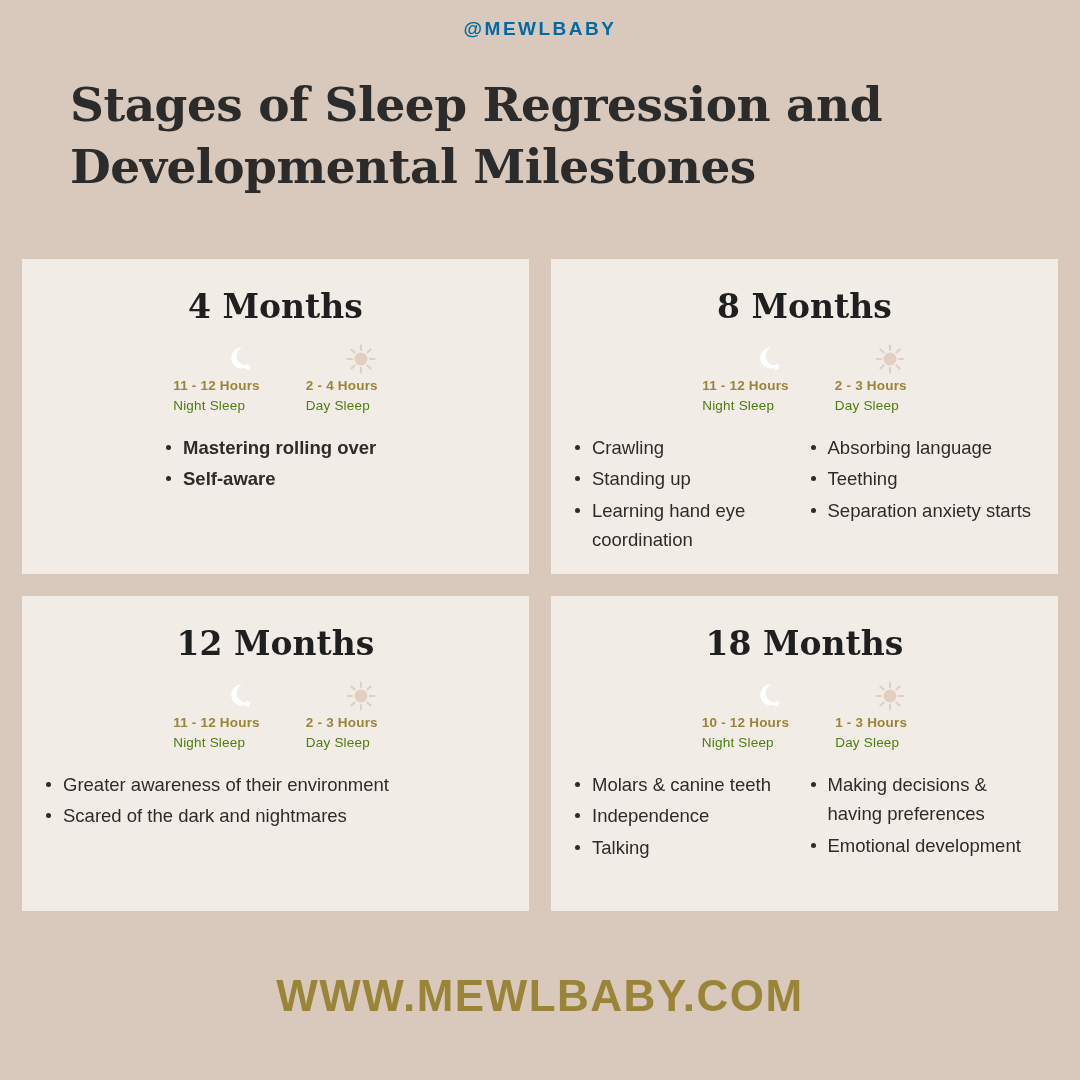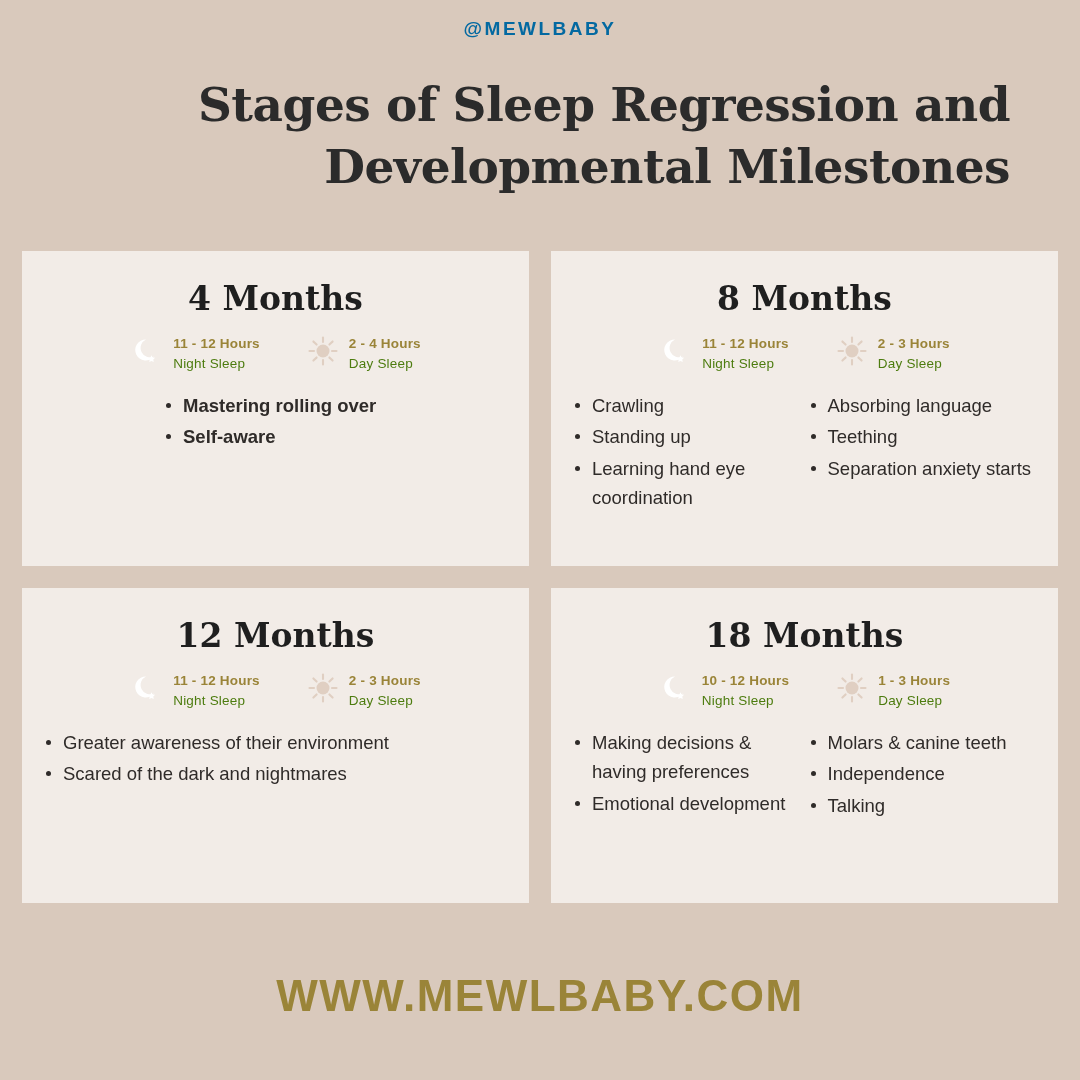--- a/index.html
+++ b/index.html
@@ -16,33 +16,33 @@
   .handle {
     text-align: center;
     padding-top: 18px;
     font-size: 19px;
     font-weight: bold;
     letter-spacing: 2.5px;
     color: #0369a1;
     font-family: "Liberation Sans", sans-serif;
   }
   .title {
-    text-align: right;
+    text-align: left;
     margin-top: 34px;
     color: #2b2b2b;
     font-family: "DejaVu Serif", serif;
     font-weight: bold;
     font-size: 47px;
     line-height: 1.32;
     letter-spacing: -0.5px;
     padding: 0 70px;
   }
   .grid {
     position: absolute;
-    top: 251px;
+    top: 259px;
     left: 22px;
     width: 1036px;
     display: grid;
     grid-template-columns: 507px 507px;
     grid-template-rows: 315px 315px;
     gap: 22px;
   }
   .card {
     background: #f2ece7;
     padding: 28px 22px 18px;
@@ -56,22 +56,22 @@
     letter-spacing: 0px;
   }
   .sleep-row {
     display: flex;
     justify-content: center;
     gap: 46px;
     margin-top: 16px;
   }
   .sleep-item {
     display: flex;
-    align-items: flex-start;
-    gap: 9px;
+    align-items: flex-end;
+    flex-direction: column;
   }
   .sleep-text { line-height: 1.45; }
   .sleep-hours {
     font-size: 13.5px;
     font-weight: bold;
     color: #9a8438;
     letter-spacing: 0.2px;
   }
   .sleep-label {
     font-size: 13.5px;
@@ -310,29 +310,29 @@
         </span>
         <div class="sleep-text">
           <div class="sleep-hours">1 - 3 Hours</div>
           <div class="sleep-label">Day Sleep</div>
         </div>
       </div>
     </div>
     <div class="lists">
       <div class="col">
         <ul>
-          <li>Making decisions &amp; having preferences</li>
-          <li>Emotional development</li>
-        </ul>
-      </div>
-      <div class="col">
-        <ul>
           <li>Molars  &amp; canine teeth</li>
           <li>Independence</li>
           <li>Talking</li>
         </ul>
       </div>
+      <div class="col">
+        <ul>
+          <li>Making decisions &amp; having preferences</li>
+          <li>Emotional development</li>
+        </ul>
+      </div>
     </div>
   </div>
 
 </div>
 
 <div class="footer">WWW.MEWLBABY.COM</div>
 
 </body></html>

